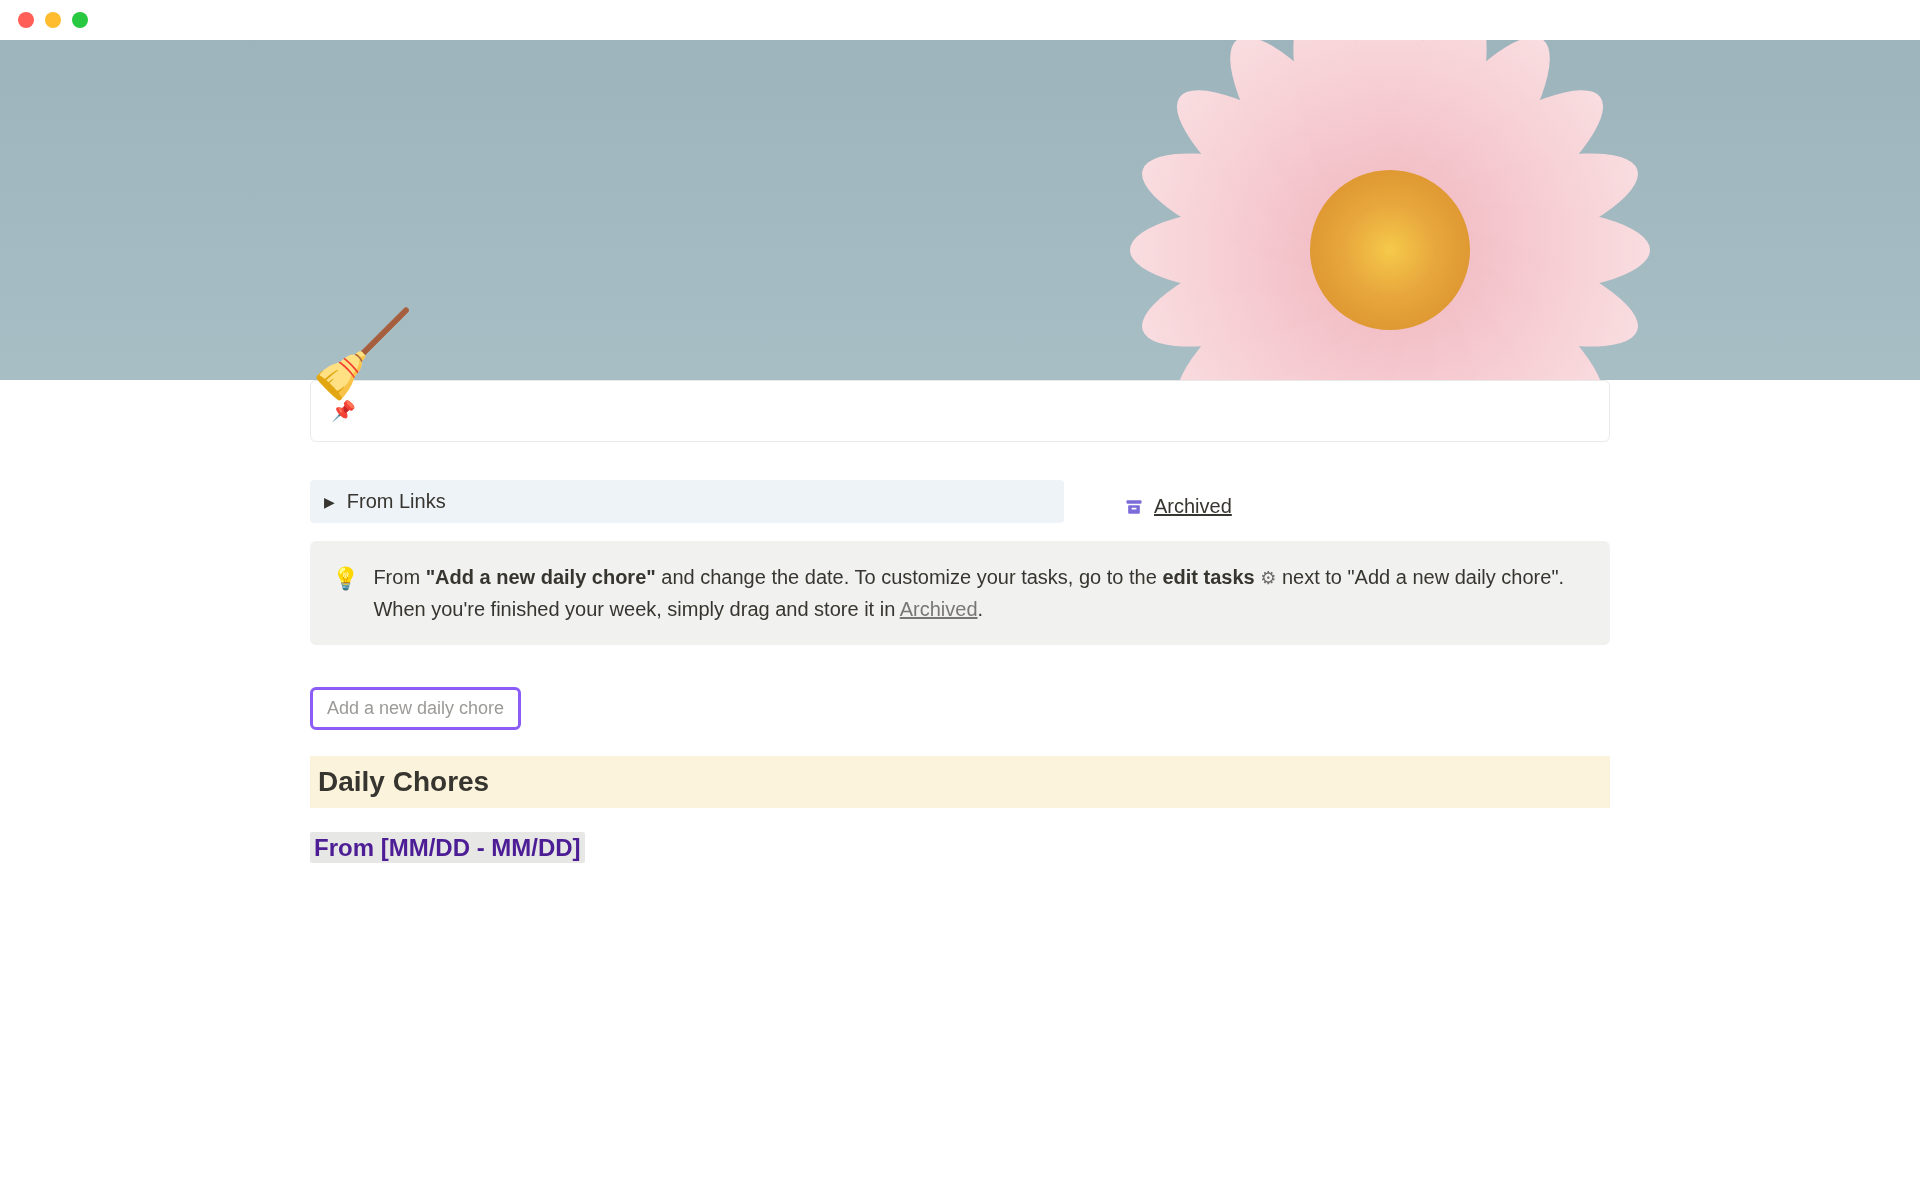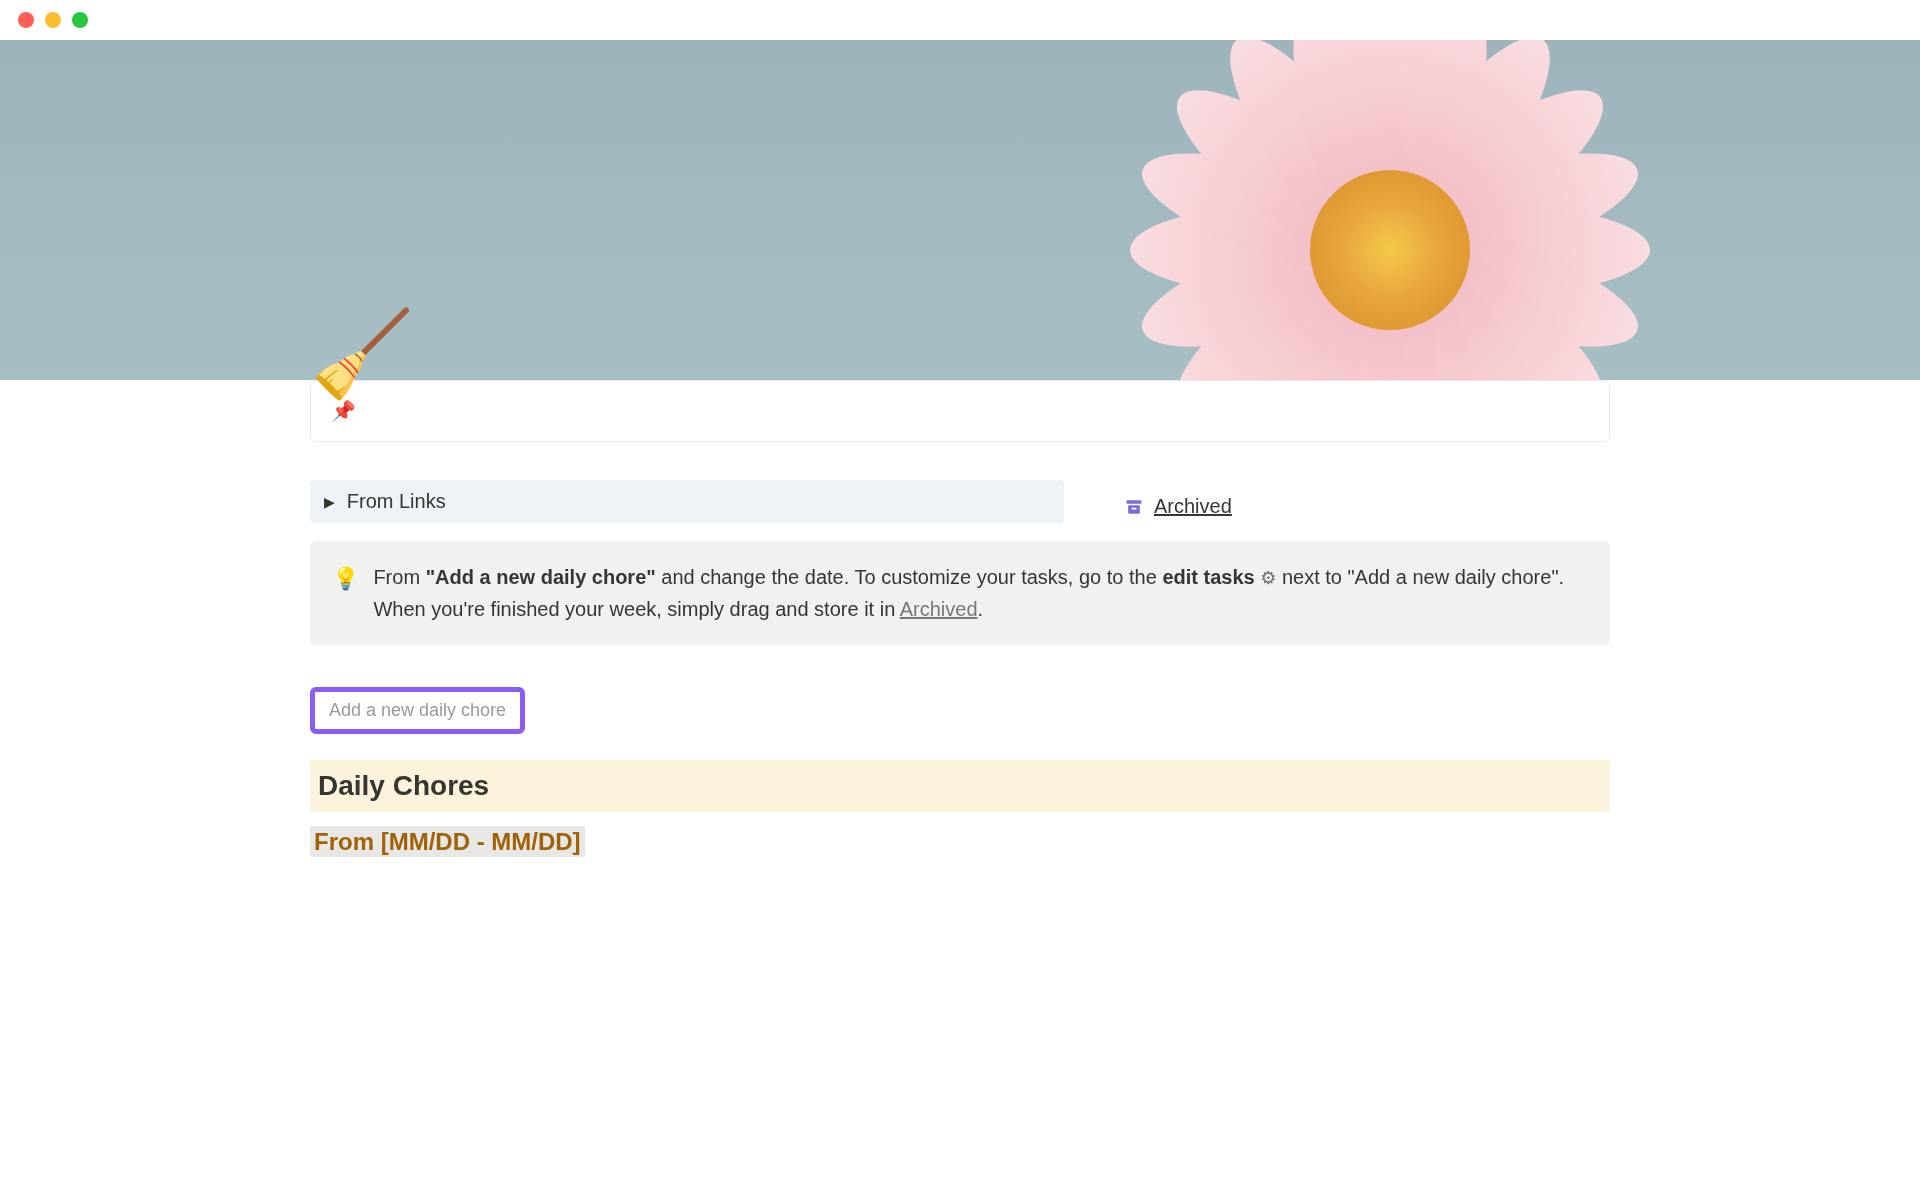--- a/index.html
+++ b/index.html
@@ -162,42 +162,42 @@
     }
     .callout-tip .bulb { font-size: 22px; flex-shrink: 0; }
     .callout-tip .body { flex: 1; }
     .callout-tip strong { font-weight: 600; }
     .gear-inline { font-size: 18px; opacity: 0.7; }
     .archived-inline {
       color: #787774;
       text-decoration: underline;
     }
     .add-chore-btn {
-      border: 5px solid #8b5cf6;
+      border: 3px solid #8b5cf6;
       background: #ffffff;
       border-radius: 6px;
       padding: 8px 14px;
       font-size: 18px;
       color: #9b9a97;
       cursor: pointer;
       margin-bottom: 26px;
       display: inline-block;
     }
     .section-heading-yellow {
       background: #fbf3db;
       padding: 10px 8px;
       font-size: 28px;
       font-weight: 700;
       color: #37352f;
-      margin-bottom: 16px;
+      margin-bottom: 26px;
     }
     .date-range {
       font-size: 24px;
       font-weight: 600;
-      color: #a16207;
+      color: #4c1d95;
       margin-bottom: 22px;
     }
     .date-range span {
       background: #e7e7e6;
       padding: 2px 4px;
       border-radius: 2px;
     }
     .table-view {
       display: flex;
       align-items: center;

